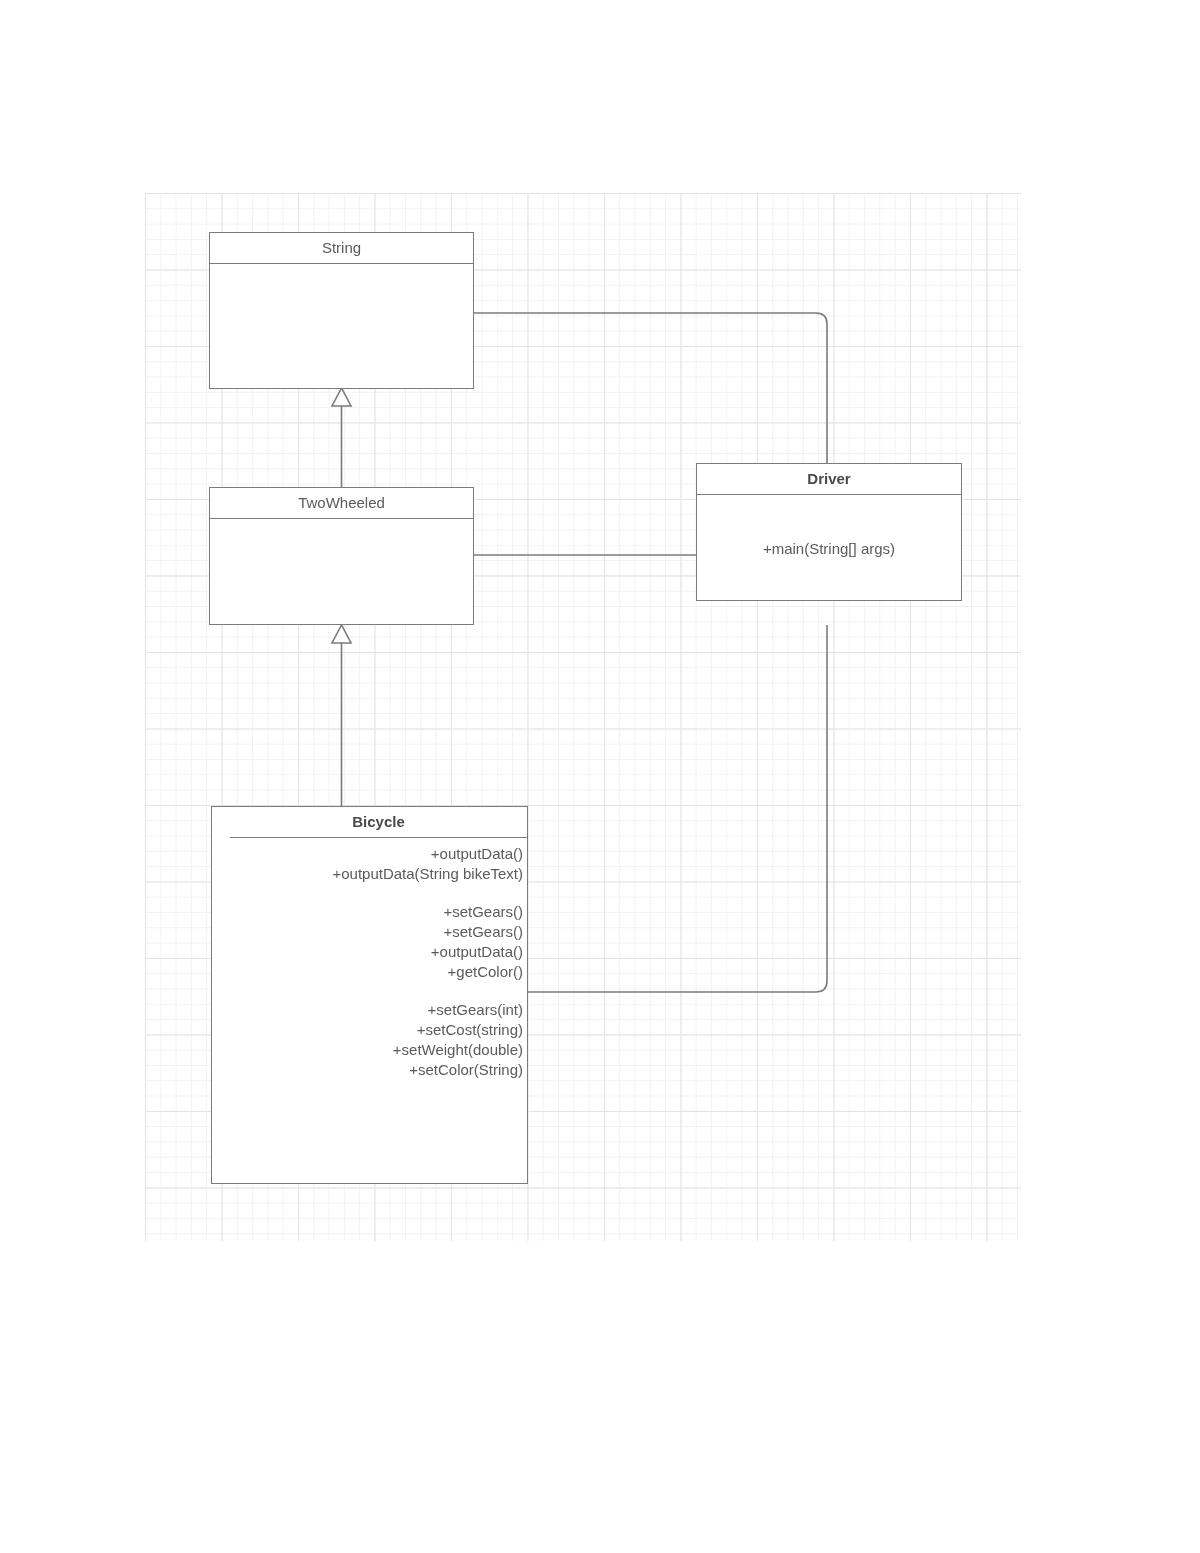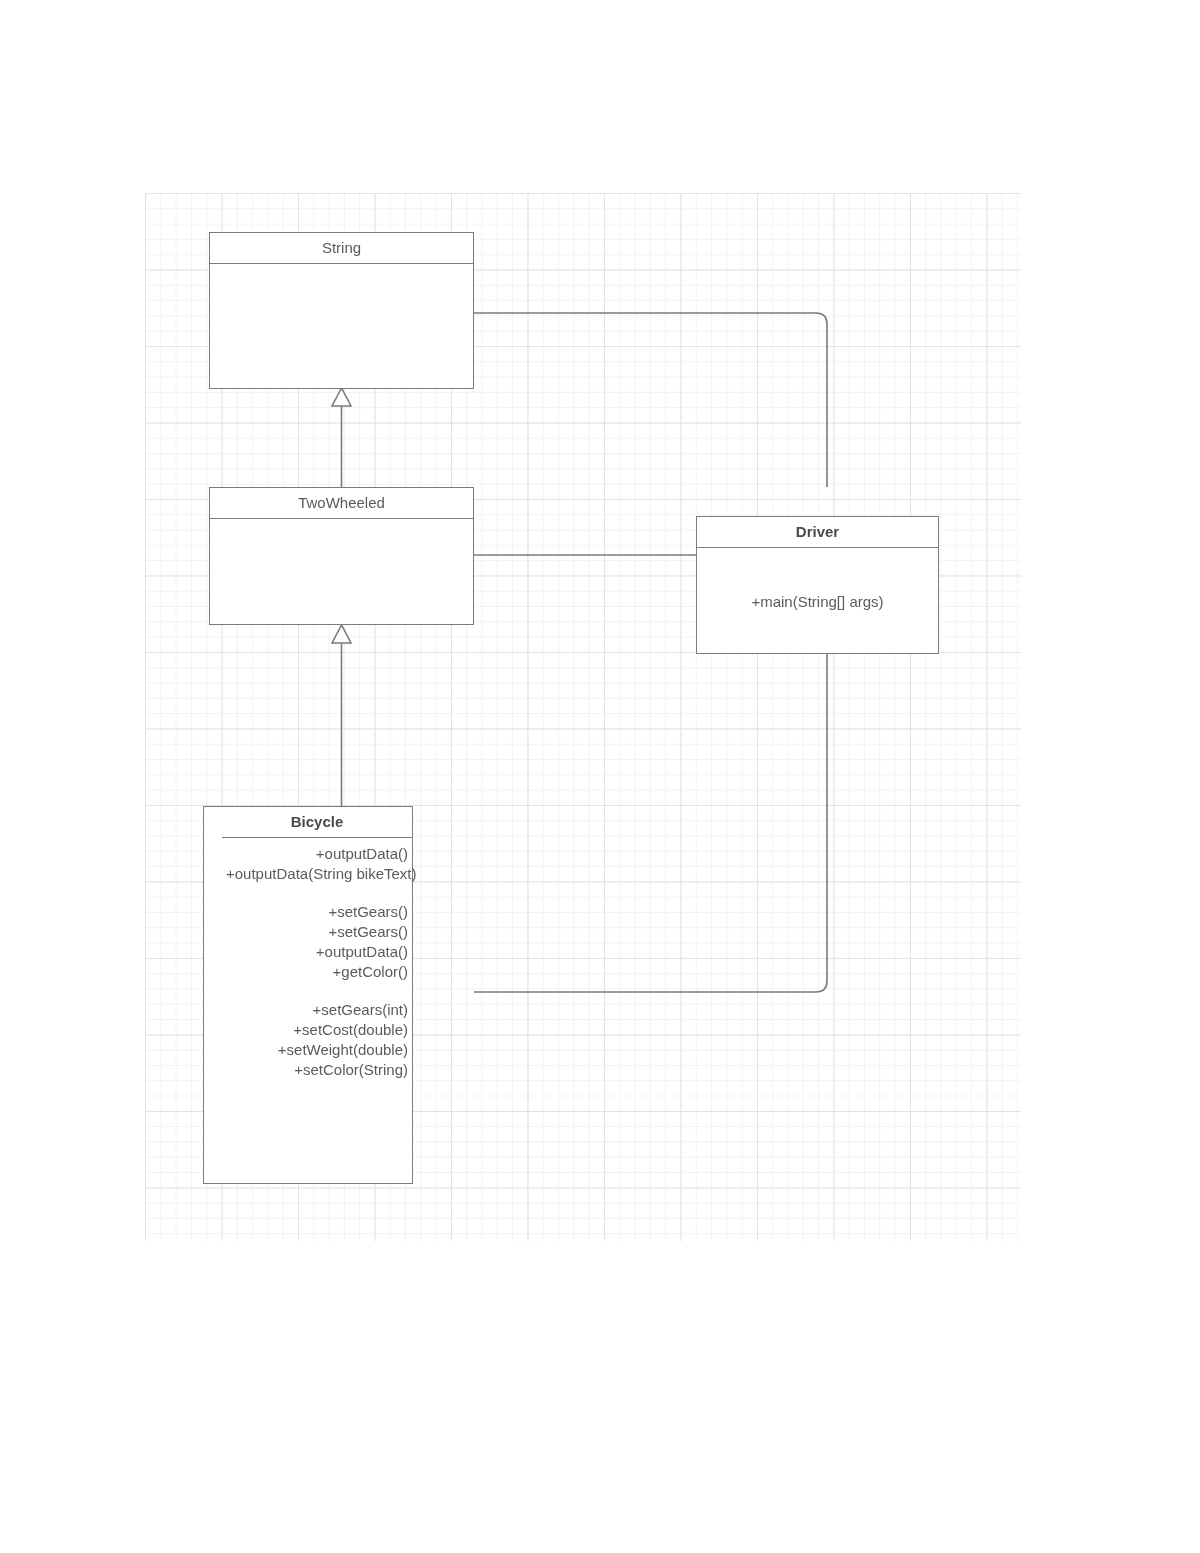--- a/index.html
+++ b/index.html
@@ -70,22 +70,22 @@
     padding: 6px 4px;
   }
   .uml-section + .uml-section { border-top: 1.5px solid #7b7b7b; }
   .uml-section .row { white-space: pre; }
   .uml-section .spacer { display: block; height: 18px; }
   .uml-section.empty { padding: 0; }
 
   
   #class-vehicle     { left: 209px; top: 232px; width: 265px; height: 157px; }
   #class-twowheeled  { left: 209px; top: 487px; width: 265px; height: 138px; }
-  #class-driver      { left: 696px; top: 516px; width: 243px; height: 138px; }
-  #class-bicycle     { left: 203px; top: 806px; width: 210px; height: 378px; padding-left: 18px; }
+  #class-driver      { left: 696px; top: 463px; width: 266px; height: 138px; }
+  #class-bicycle     { left: 211px; top: 806px; width: 317px; height: 378px; padding-left: 18px; }
 
   #class-vehicle .uml-body    { height: 126px; }
   #class-twowheeled .uml-body { height: 107px; }
   #class-driver .uml-body     { height: 107px; display: flex; align-items: center; justify-content: center; }
 </style>
 </head>
 <body>
 
 <div id="canvas">
 
@@ -137,19 +137,19 @@
       <span class="spacer"></span>
 
       <div class="row">+setGears()</div>
       <div class="row">+setGears()</div>
       <div class="row">+outputData()</div>
       <div class="row">+getColor()</div>
 
       <span class="spacer"></span>
 
       <div class="row">+setGears(int)</div>
-      <div class="row">+setCost(double)</div>
+      <div class="row">+setCost(string)</div>
       <div class="row">+setWeight(double)</div>
       <div class="row">+setColor(String)</div>
     </div>
   </div>
 
 </div>
 
 </body></html>

